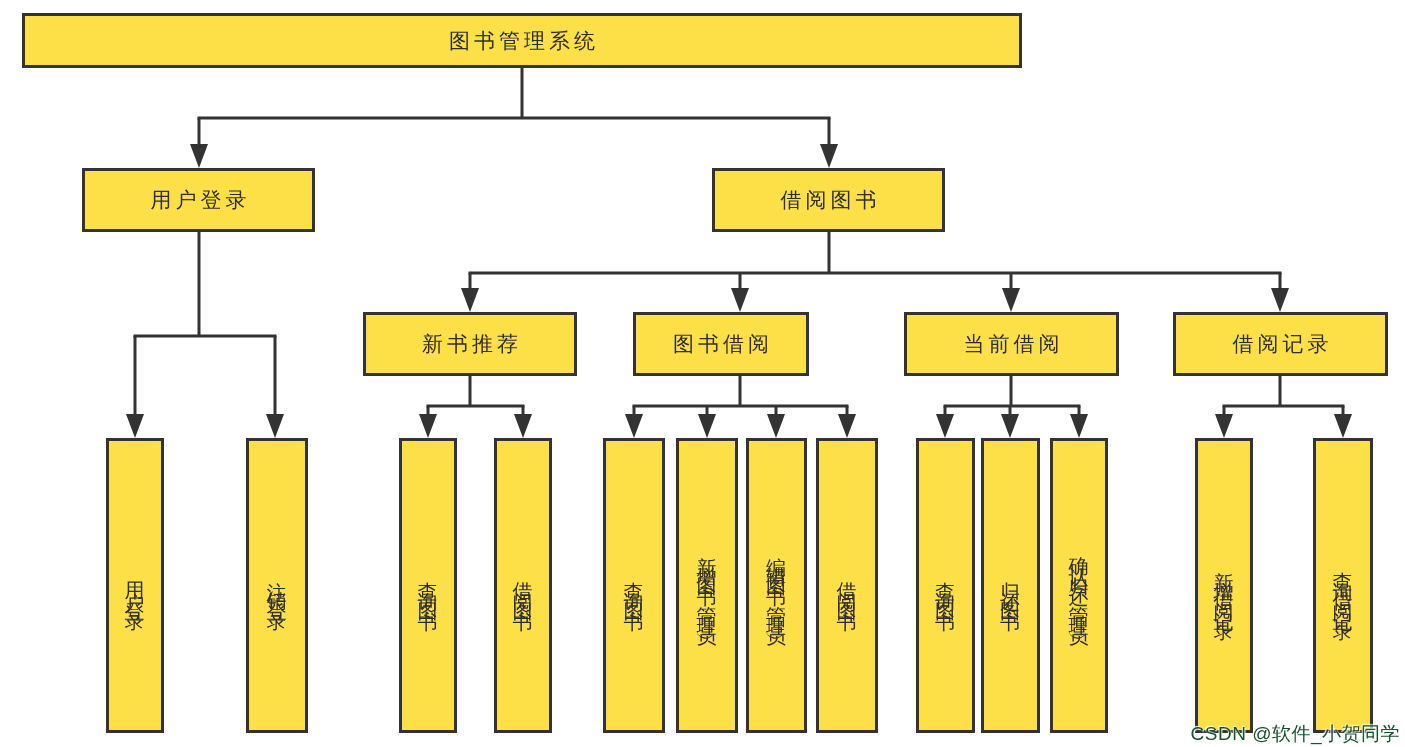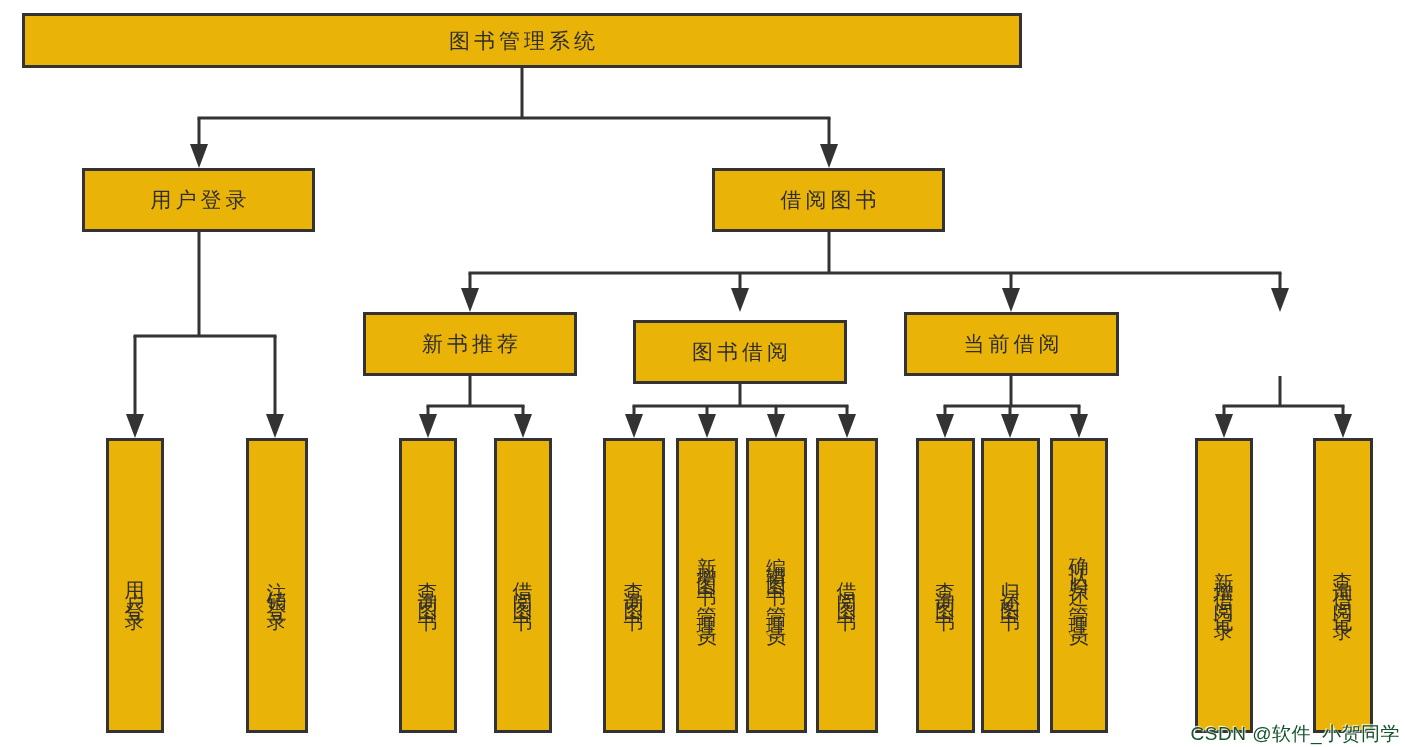--- a/index.html
+++ b/index.html
@@ -3,21 +3,21 @@
 <meta charset="utf-8">
 <style>
   html,body{margin:0;padding:0;background:#ffffff;}
   .canvas{
     position:relative;width:1405px;height:747px;background:#ffffff;
     font-family:"Liberation Sans",sans-serif;overflow:hidden;
   }
   .wires{position:absolute;left:0;top:0;width:1405px;height:747px;z-index:0;}
   .node{
     position:absolute;box-sizing:border-box;
-    border:3px solid #333333;background:#eab308;color:#2e2e2e;
+    border:3px solid #333333;background:#fde047;color:#2e2e2e;
     display:flex;align-items:center;justify-content:center;
     z-index:1;
   }
   .hnode{font-size:21px;letter-spacing:4px;text-indent:4px;white-space:nowrap;}
   .vnode{padding:2px 0;}
   .vtext{
     writing-mode:vertical-rl;text-orientation:mixed;
     font-size:20px;letter-spacing:10px;line-height:1.0;white-space:nowrap;
   }
   .watermark{
@@ -97,22 +97,23 @@
       <polygon points="1334,414 1352,414 1343,438"></polygon>
     </g>
   </svg>
 
   <div class="node hnode" style="left:22px;top:13px;width:1000px;height:55px;">图书管理系统</div>
 
   <div class="node hnode" style="left:82px;top:168px;width:233px;height:64px;">用户登录</div>
   <div class="node hnode" style="left:712px;top:168px;width:233px;height:64px;">借阅图书</div>
 
   <div class="node hnode" style="left:363px;top:312px;width:214px;height:64px;text-align:right;">新书推荐</div>
-  <div class="node hnode" style="left:633px;top:312px;width:214px;height:64px;margin-top:8px;">图书借阅</div>
+  <div class="node hnode" style="left:633px;top:312px;width:176px;height:64px;">图书借阅</div>
   <div class="node hnode" style="left:904px;top:312px;width:215px;height:64px;">当前借阅</div>
+  <div class="node hnode" style="left:1173px;top:312px;width:215px;height:64px;">借阅记录</div>
 
   <div class="node vnode" style="left:106px;top:438px;width:58px;height:295px;">
     <span class="vtext">用户登录</span>
   </div>
   <div class="node vnode" style="left:246px;top:438px;width:62px;height:295px;">
     <span class="vtext">注销登录</span>
   </div>
 
   <div class="node vnode" style="left:399px;top:438px;width:58px;height:295px;">
     <span class="vtext">查询图书</span>

